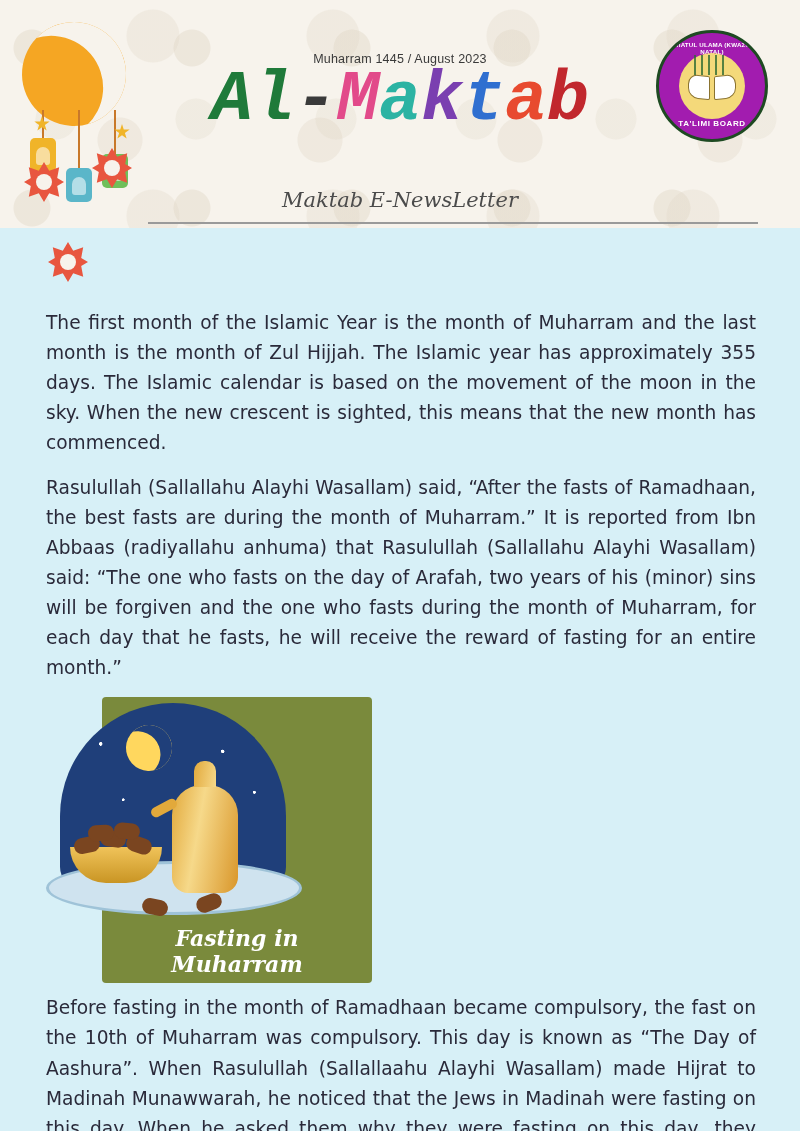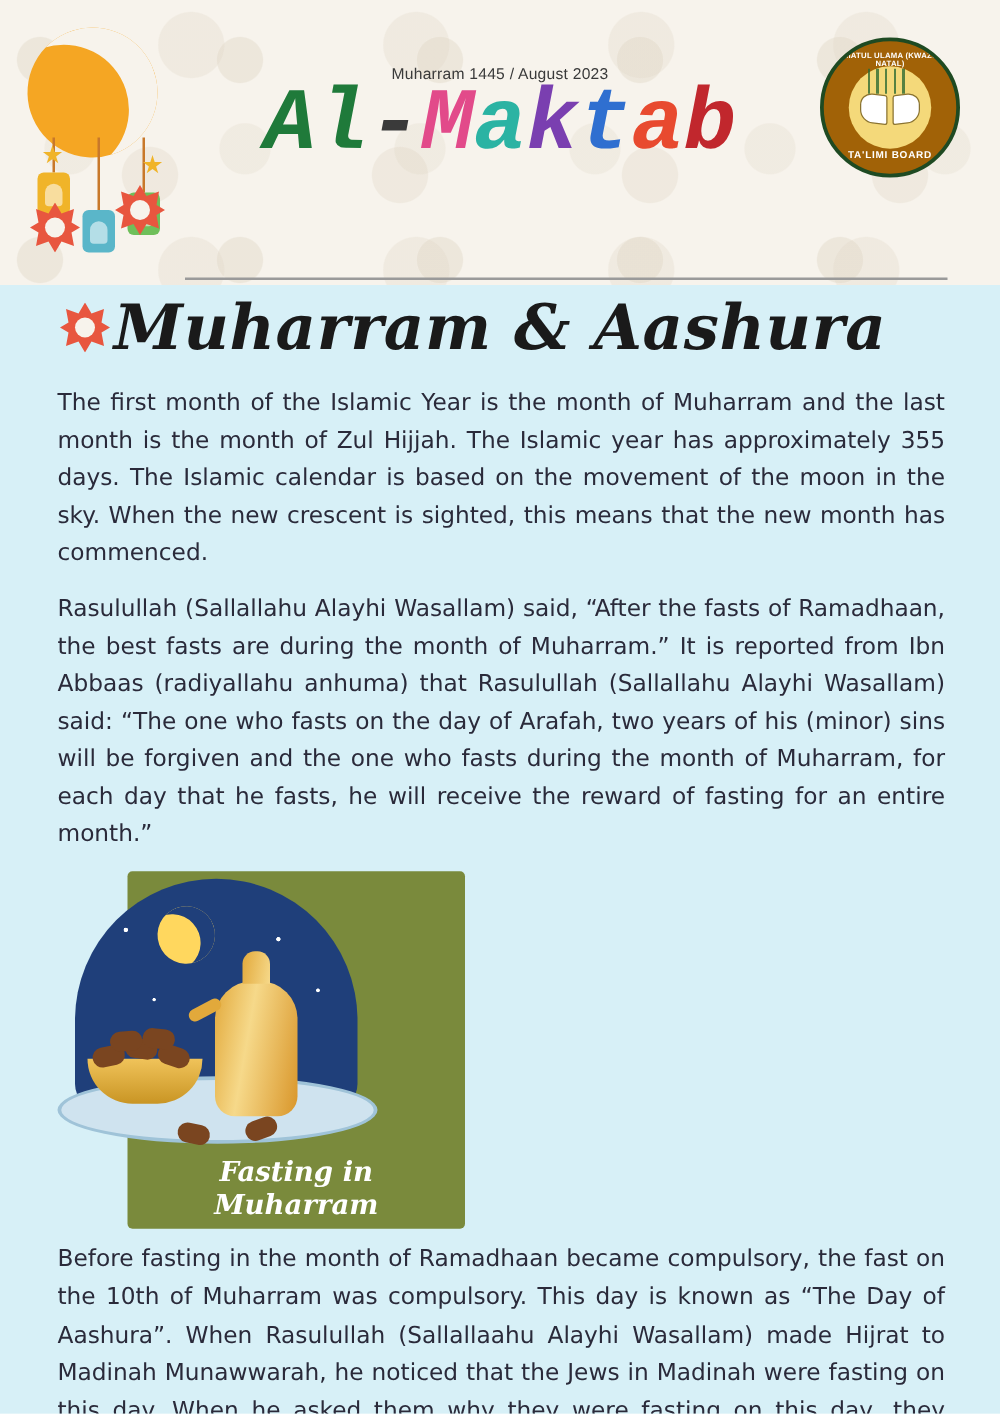--- a/index.html
+++ b/index.html
@@ -82,21 +82,21 @@
     background: #9a9a9a;
   }
   
   .logo {
     position: absolute;
     top: 30px;
     left: 656px;
     width: 112px;
     height: 112px;
     border-radius: 50%;
-    background: #a16207;
+    background: #a21caf;
     border: 3px solid #1e4a22;
     box-sizing: border-box;
     overflow: hidden;
   }
   .logo .ring-text-top,
   .logo .ring-text-bottom {
     position: absolute;
     left: 0; right: 0;
     text-align: center;
     color: #ffffff;
@@ -346,20 +346,21 @@
 
   <div class="header">
     <div class="header-pattern"></div>
 
     <div class="issue-line">Muharram 1445 / August 2023</div>
 
     <div class="masthead">
       <span style="color:#1f7a3a">Al</span><span style="color:#3a3a3a">-</span><span style="color:#e24a8a">M</span><span style="color:#2bb3a3">a</span><span style="color:#7a3fb0">k</span><span style="color:#2f6fd0">t</span><span style="color:#e84a2f">a</span><span style="color:#c1272d">b</span>
     </div>
 
+    <div class="sub-title">Maktab E-NewsLetter</div>
     <div class="header-rule"></div>
 
     <div class="logo">
       <div class="ring-text-top">JAMIATUL ULAMA (KWAZULU NATAL)</div>
       <div class="logo-inner">
         <div class="logo-book"></div>
         <div class="logo-rays"></div>
       </div>
       <div class="ring-text-bottom">TA'LIMI BOARD</div>
     </div>
@@ -386,21 +387,20 @@
         <div class="core"></div>
       </div>
     <div class="flower" style="left:62px; top:38px; background:#e8563f;">
         <div class="core"></div>
       </div>
     <div class="flower" style="left:18px; top:132px; background:#e8563f;">
         <div class="core"></div>
       </div>
   </div>
 
-  <div class="title">Muharram &amp; Aashura</div>
 
   <div class="content">
 
     <p class="para">The first month of the Islamic Year is the month of Muharram and the last month is the month of Zul Hijjah. The Islamic year has approximately 355 days. The Islamic calendar is based on the movement of the moon in the sky. When the new crescent is sighted, this means that the new month has commenced.</p>
 
     <p class="para">Rasulullah (Sallallahu Alayhi Wasallam) said, “After the fasts of Ramadhaan, the best fasts are during the month of Muharram.” It is reported from Ibn Abbaas (radiyallahu anhuma) that Rasulullah (Sallallahu Alayhi Wasallam) said: “The one who fasts on the day of Arafah, two years of his (minor) sins will be forgiven and the one who fasts during the month of Muharram, for each day that he fasts, he will receive the reward of fasting for an entire month.”</p>
 
     <div class="float-img">
       <div class="illus-arch">
         <div class="illus-moon"></div>

